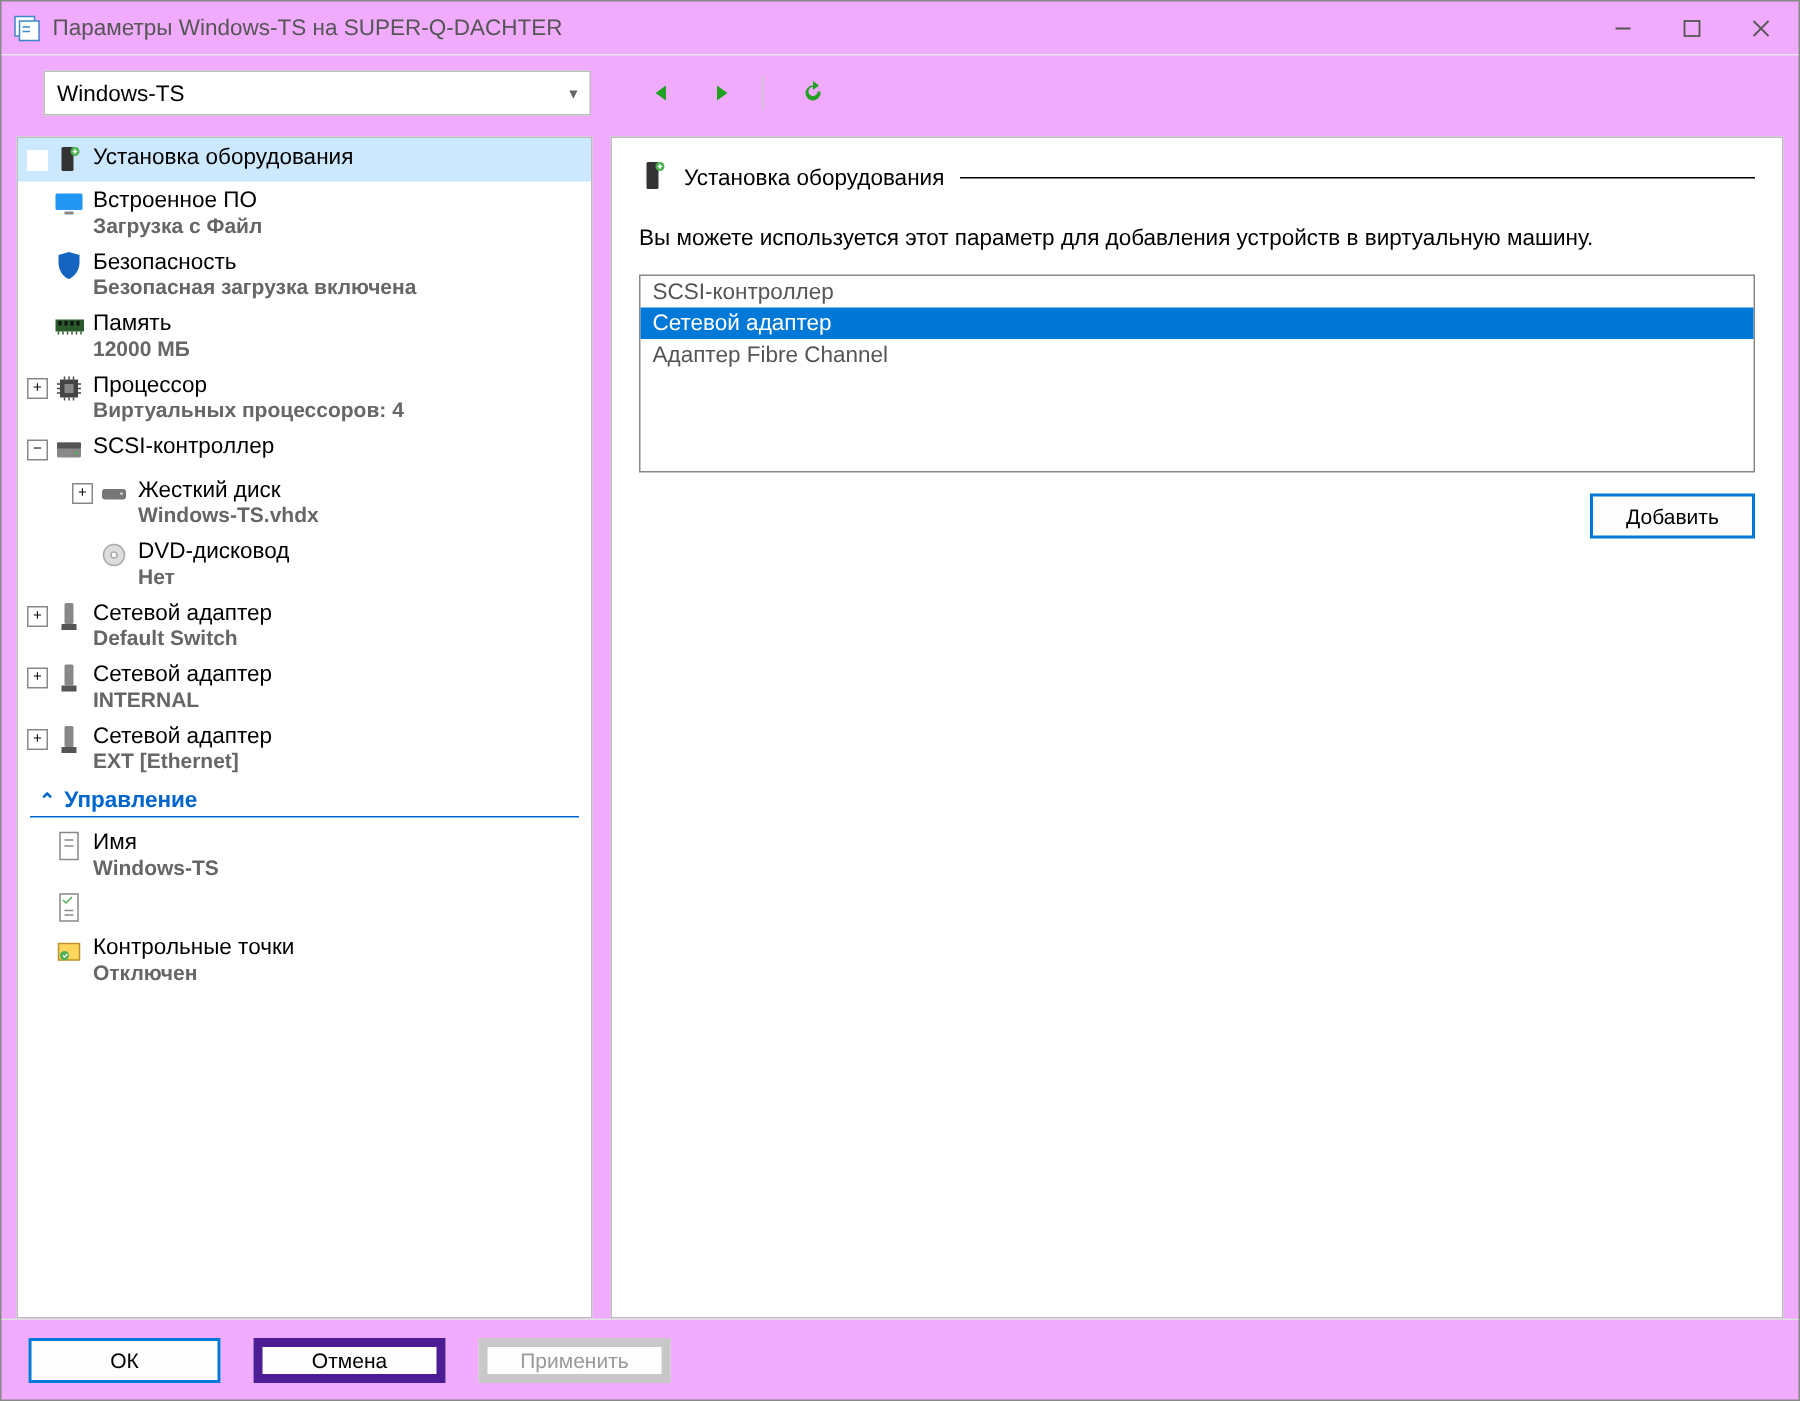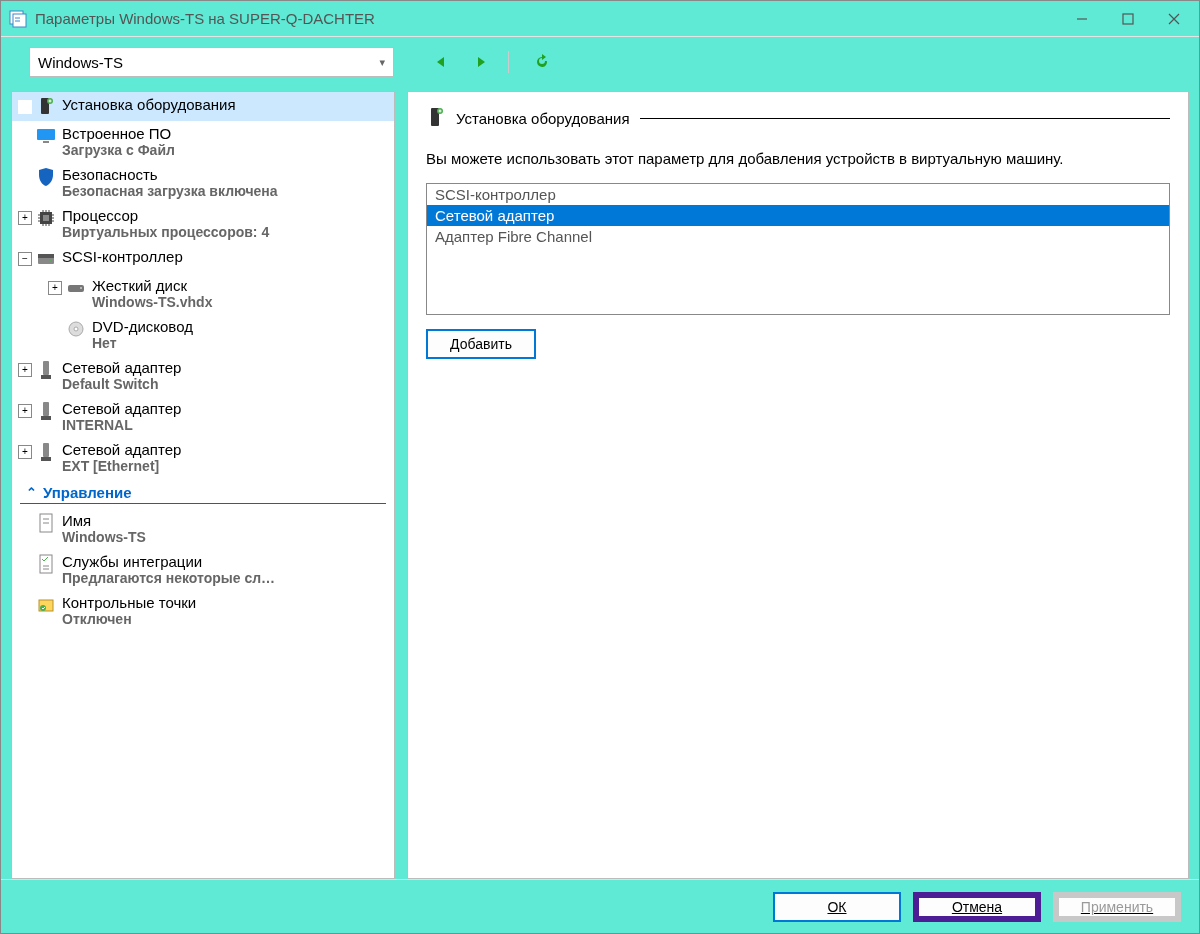--- a/index.html
+++ b/index.html
@@ -8,21 +8,21 @@
   font-size: 13px;
   background: #f0f0f0;
   color: #000;
   width: 1200px;
   height: 934px;
   overflow: hidden;
 }
 .window {
   width: 1200px;
   height: 934px;
-  background: #5eead4;
+  background: #f0abfc;
   border: 1px solid #888;
   display: flex;
   flex-direction: column;
 }
 .titlebar {
   height: 36px;
   display: flex;
   align-items: center;
   padding: 0 2px 0 8px;
   color: #555;
@@ -142,43 +142,41 @@
   height: 132px;
   background: #fff;
   margin-bottom: 14px;
 }
 .device-list .opt {
   padding: 2px 8px;
   font-size: 15px;
   color: #555;
 }
 .device-list .opt.selected { background: #0078d7; color: #fff; }
-.add-row { display: flex; justify-content: flex-start; margin-bottom: 14px; }
+.add-row { display: flex; justify-content: flex-end; margin-bottom: 14px; }
 .btn {
   height: 30px;
   min-width: 110px;
   padding: 0 16px;
   border: 6px solid #4c1d95;
   background: #fdfdfd;
   font-size: 14px;
   display: inline-flex;
   align-items: center;
   justify-content: center;
 }
 .btn.primary { border: 2px solid #0078d7; }
 .btn.disabled { color: #9a9a9a; border-color: #c8c8c8; }
 .footer {
   height: 54px;
   display: flex;
   align-items: center;
-  justify-content: flex-end;
   padding: 0 18px;
-  gap: 12px;
+  gap: 22px;
   border-top: 1px solid #e0e0e0;
-  text-decoration: underline;
 }
 .footer .btn { min-width: 128px; }
 svg { display: block; }
 </style>
 </head>
 <body>
 
 <div class="window">
   <div class="titlebar">
     <span class="icon">
@@ -263,20 +261,37 @@
             <svg width="18" height="20" viewBox="0 0 18 20">
               <path d="M9 1l7 2v5c0 5-3 9-7 11C5 18 2 13 2 8V3l7-2z" fill="#1565c0"></path>
             </svg>
           </span>
           <div class="labels">
             <span class="label">Безопасность</span>
             <span class="sub">Безопасная загрузка включена</span>
           </div>
         </div>
         <div class="tree-item indent0">
+          <span class="expander empty"></span>
+          <span class="ticon">
+            <svg width="22" height="14">
+              <rect x="1" y="2" width="20" height="8" fill="#2b5a2b"></rect>
+              <path d="M3 10v2M6 10v2M9 10v2M12 10v2M15 10v2M18 10v2" stroke="#2b5a2b"></path>
+              <rect x="3" y="3" width="2" height="3" fill="#111"></rect>
+              <rect x="7" y="3" width="2" height="3" fill="#111"></rect>
+              <rect x="11" y="3" width="2" height="3" fill="#111"></rect>
+              <rect x="15" y="3" width="2" height="3" fill="#111"></rect>
+            </svg>
+          </span>
+          <div class="labels">
+            <span class="label">Память</span>
+            <span class="sub">12000 МБ</span>
+          </div>
+        </div>
+        <div class="tree-item indent0">
           <span class="expander">+</span>
           <span class="ticon">
             <svg width="20" height="20">
               <rect x="4" y="4" width="12" height="12" fill="#444"></rect>
               <rect x="7" y="7" width="6" height="6" fill="#888"></rect>
               <path d="M2 7h2M2 10h2M2 13h2M16 7h2M16 10h2M16 13h2M7 2v2M10 2v2M13 2v2M7 16v2M10 16v2M13 16v2" stroke="#444"></path>
             </svg>
           </span>
           <div class="labels">
             <span class="label">Процессор</span>
@@ -380,24 +395,20 @@
         </div>
         <div class="tree-item indent0">
           <span class="expander empty"></span>
           <span class="ticon">
             <svg width="16" height="20">
               <rect x="2" y="1" width="12" height="18" fill="#fff" stroke="#888"></rect>
               <path d="M4 5l2 2 4-4" stroke="#4caf50" fill="none"></path>
               <path d="M5 12h6M5 15h6" stroke="#888"></path>
             </svg>
           </span>
-          <div class="labels">
-            <span class="label">Службы интеграции</span>
-            <span class="sub">Предлагаются некоторые сл…</span>
-          </div>
         </div>
         <div class="tree-item indent0">
           <span class="expander empty"></span>
           <span class="ticon">
             <svg width="18" height="18">
               <rect x="2" y="4" width="14" height="11" fill="#ffd65c" stroke="#b8922b"></rect>
               <circle cx="6" cy="12" r="3" fill="#4caf50"></circle>
               <path d="M5 12l1 1 2-2" stroke="#fff" fill="none"></path>
             </svg>
           </span>
@@ -413,21 +424,21 @@
         <span>
           <svg width="20" height="24" viewBox="0 0 20 24">
               <rect x="5" y="2" width="8" height="18" rx="1" fill="#333"></rect>
               <circle cx="14" cy="5" r="3" fill="#4caf50"></circle>
               <path d="M12.5 5h3M14 3.5v3" stroke="#fff" stroke-width="1"></path>
             </svg>
         </span>
         <span class="htitle">Установка оборудования</span>
         <div class="hline"></div>
       </div>
-      <p>Вы можете использовать этот параметр для добавления устройств в виртуальную машину.</p>
+      <p>Вы можете используется этот параметр для добавления устройств в виртуальную машину.</p>
       <div class="device-list" id="device-list">
           <div class="opt">SCSI-контроллер</div>
           <div class="opt selected">Сетевой адаптер</div>
           <div class="opt">Адаптер Fibre Channel</div>
         </div>
       <div class="add-row">
         <button class="btn primary">Добавить</button>
       </div>
     </div>
   </div>

